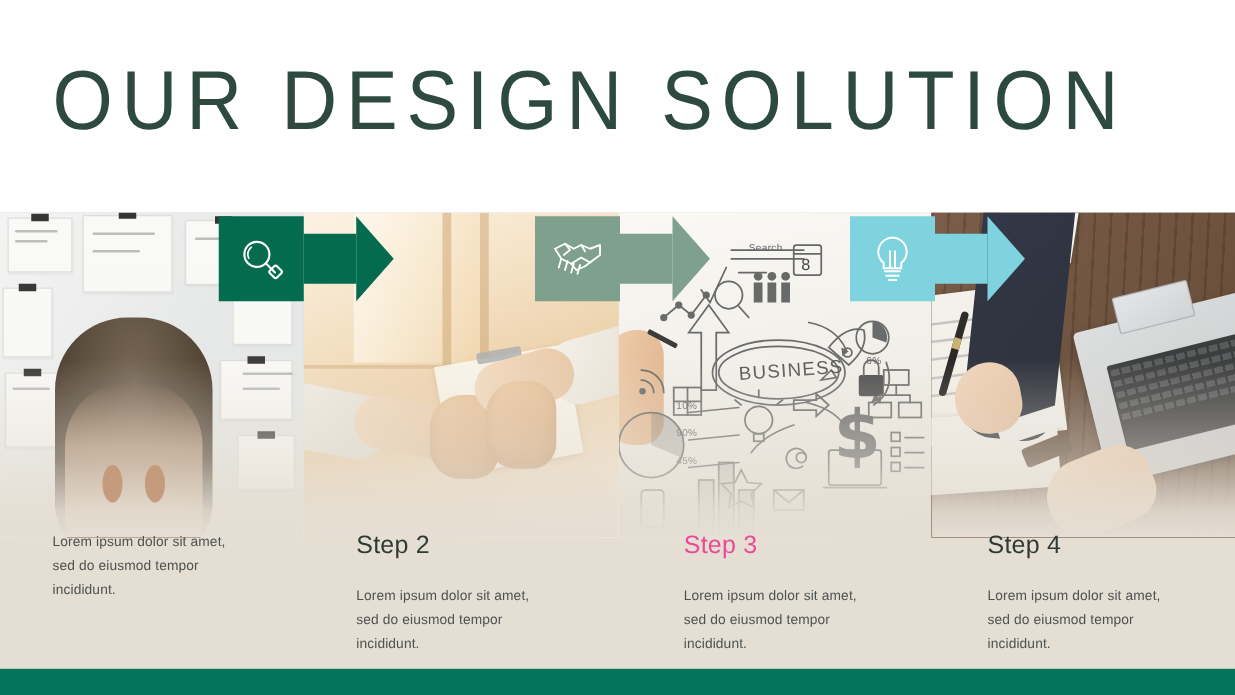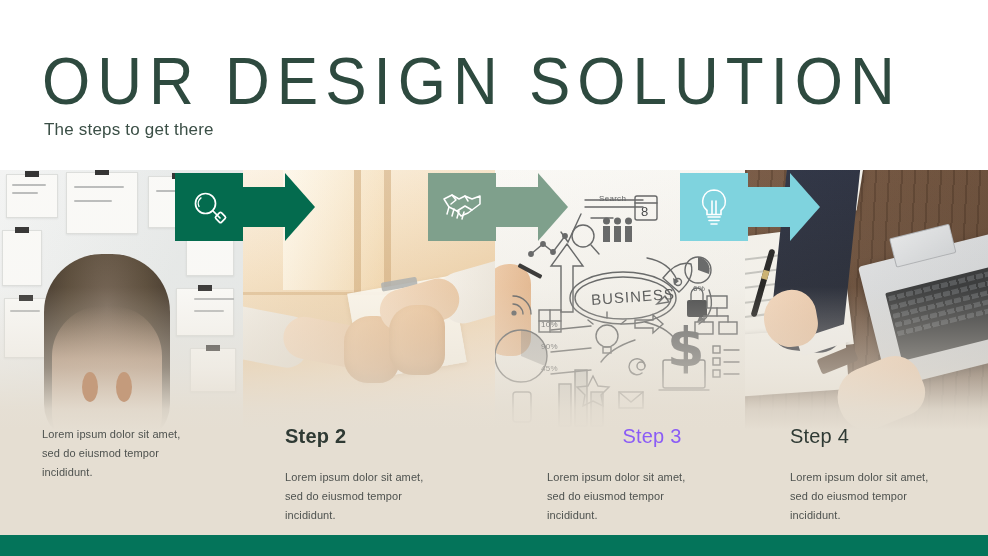--- a/index.html
+++ b/index.html
@@ -344,21 +344,20 @@
     width:988px; height:21px;
   }
 </style>
 </head>
 <body>
 
 <div class="slide">
 
   <div class="header">
     <div class="title" style="color: rgb(46, 74, 63);">OUR DESIGN SOLUTION</div>
-    <div class="subtitle" style="color: rgb(59, 79, 70);">The steps to get there</div>
   </div>
 
   <div class="strip" style="background: rgb(229, 222, 210);">
 
     <div class="panel p1">
       <div class="photo">
         <div class="wallpaper"></div>
 
         <div class="note" style="left:6px;  top:4px;  width:52px; height:44px;"></div>
         <div class="note" style="left:66px; top:2px;  width:72px; height:62px;"></div>
@@ -613,27 +612,27 @@
 
   </div>
 
   <div class="textband">
     <div class="step" style="left:42px;  width:210px;">
       <div class="step-body" style="color: rgb(78, 82, 79);">Lorem ipsum dolor sit amet,
 sed do eiusmod tempor
 incididunt.</div>
     </div>
     <div class="step" style="left:285px; width:210px;">
-      <div class="step-title" style="color: rgb(47, 58, 52); font-weight: bold;">Step 2</div>
+      <div class="step-title" style="color: rgb(47, 58, 52);">Step 2</div>
       <div class="step-body" style="color: rgb(78, 82, 79);">Lorem ipsum dolor sit amet,
 sed do eiusmod tempor
 incididunt.</div>
     </div>
     <div class="step" style="left:547px; width:210px;">
-      <div class="step-title" style="color: #8b5cf6; text-align: center;">Step 3</div>
+      <div class="step-title" style="color: #ec4899;">Step 3</div>
       <div class="step-body" style="color: rgb(78, 82, 79);">Lorem ipsum dolor sit amet,
 sed do eiusmod tempor
 incididunt.</div>
     </div>
     <div class="step" style="left:790px; width:210px;">
       <div class="step-title" style="color: rgb(47, 58, 52);">Step 4</div>
       <div class="step-body" style="color: rgb(78, 82, 79);">Lorem ipsum dolor sit amet,
 sed do eiusmod tempor
 incididunt.</div>
     </div>

